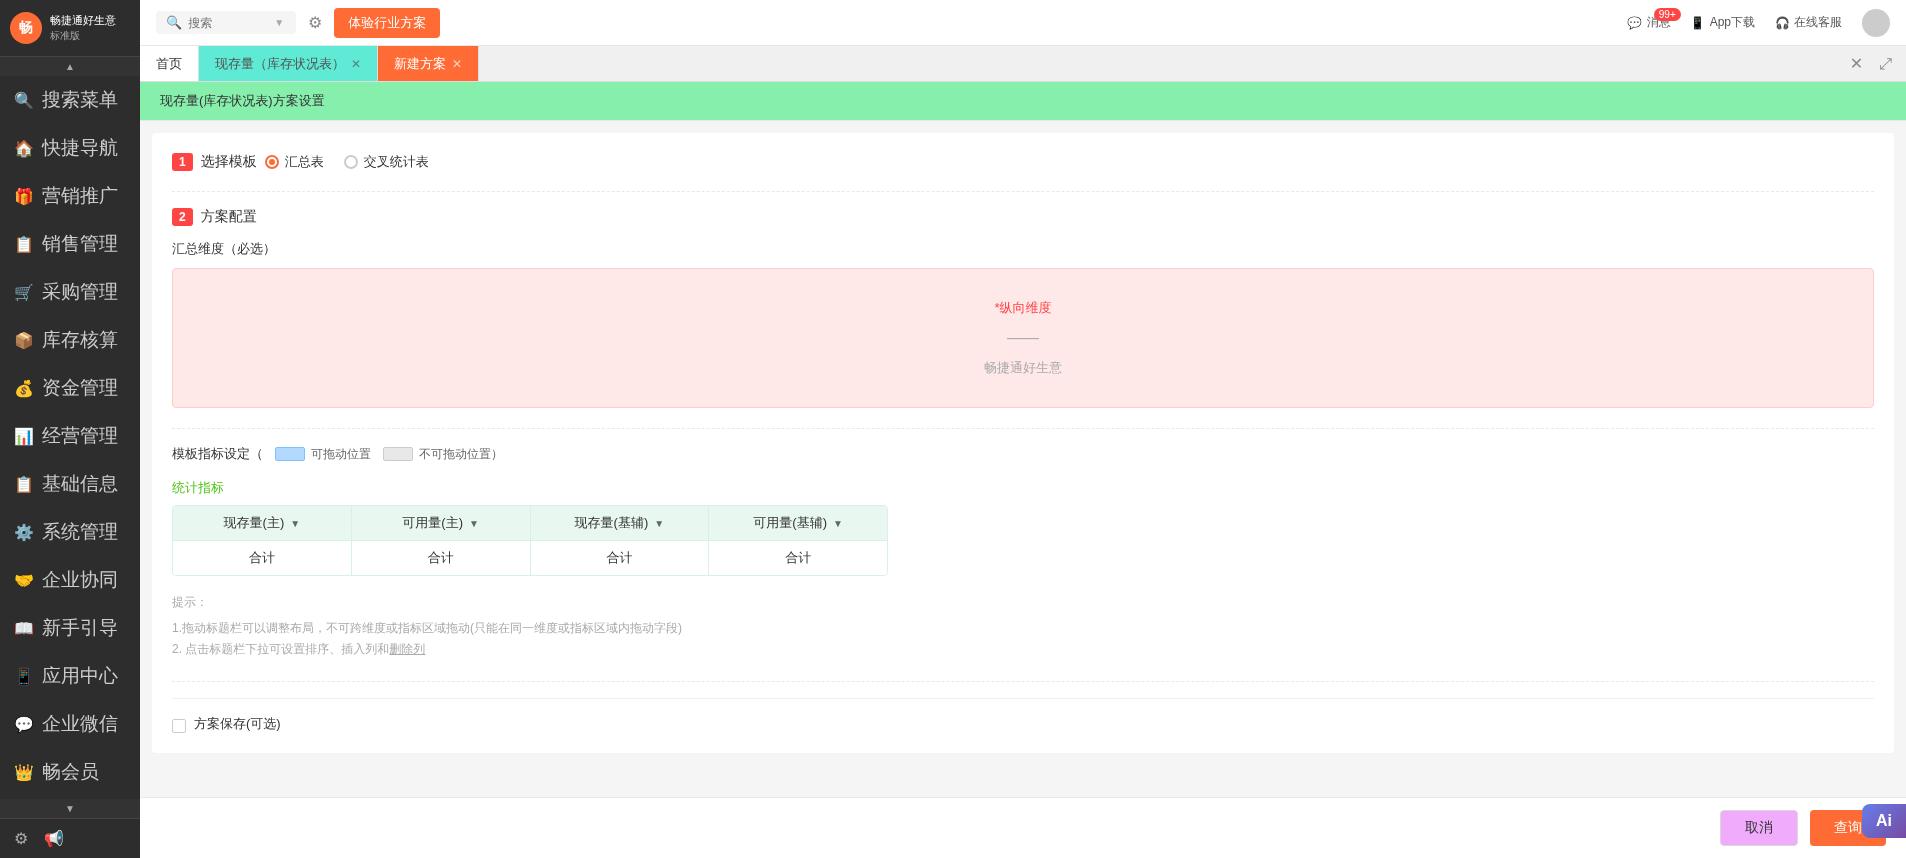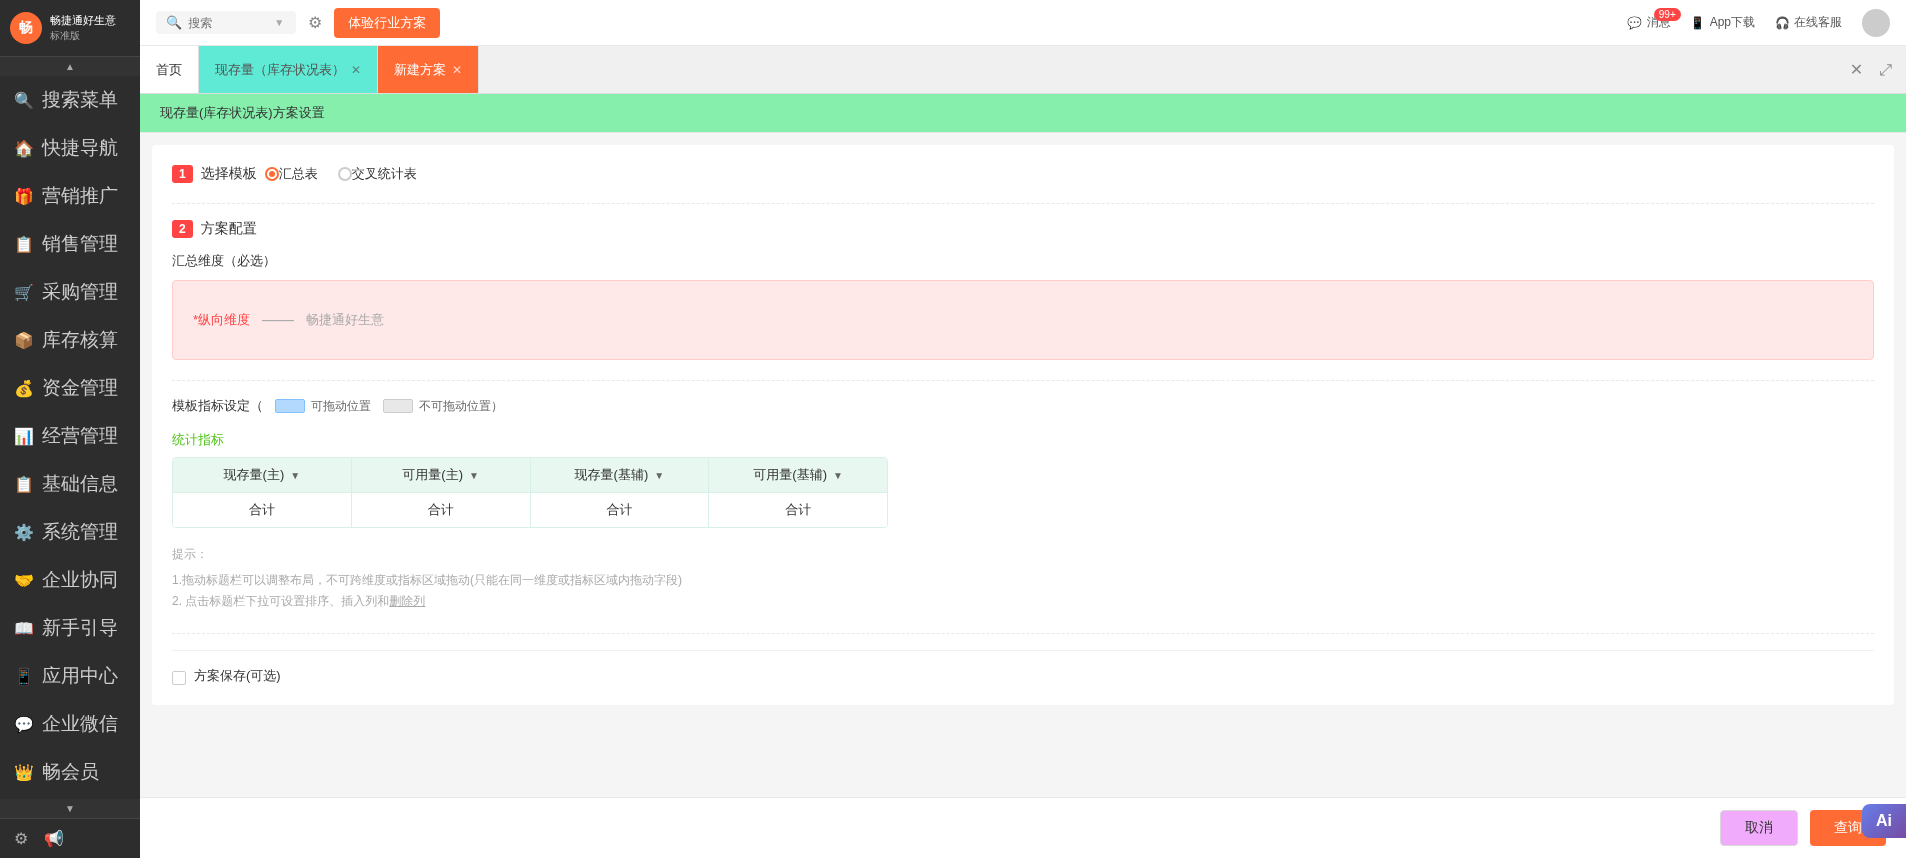--- a/index.html
+++ b/index.html
@@ -156,21 +156,21 @@
       border-radius: 50%;
       background: #ddd;
     }
 
     
     .tabs-bar {
       background: #f0f0f0;
       display: flex;
       align-items: center;
       padding: 0 0;
-      height: 48px;
+      height: 36px;
       flex-shrink: 0;
       border-bottom: 1px solid #ddd;
     }
     .tab {
       display: flex;
       align-items: center;
       gap: 6px;
       padding: 0 16px;
       height: 100%;
       font-size: 13px;
@@ -249,20 +249,21 @@
 
     
     .radio-group {
       display: flex;
       align-items: center;
       gap: 20px;
     }
     .radio-item {
       display: flex;
       align-items: center;
+      gap: 6px;
       cursor: pointer;
       font-size: 13px;
       color: #333;
     }
     .radio-circle {
       width: 14px;
       height: 14px;
       border-radius: 50%;
       border: 2px solid #ccc;
       display: flex;
@@ -290,20 +291,21 @@
       margin-bottom: 10px;
     }
     .dimension-box {
       background: #ffe8e8;
       border: 1px solid #ffcccc;
       border-radius: 4px;
       padding: 30px 20px;
       display: flex;
       align-items: center;
       gap: 12px;
+      flex-direction: column;
     }
     .dimension-required { color: #ff4444; font-size: 13px; }
     .dimension-arrow { color: #aaa; font-size: 16px; }
     .dimension-placeholder { color: #aaa; font-size: 13px; }
 
     
     .indicator-settings {
       margin-bottom: 16px;
     }
     .indicator-label {

